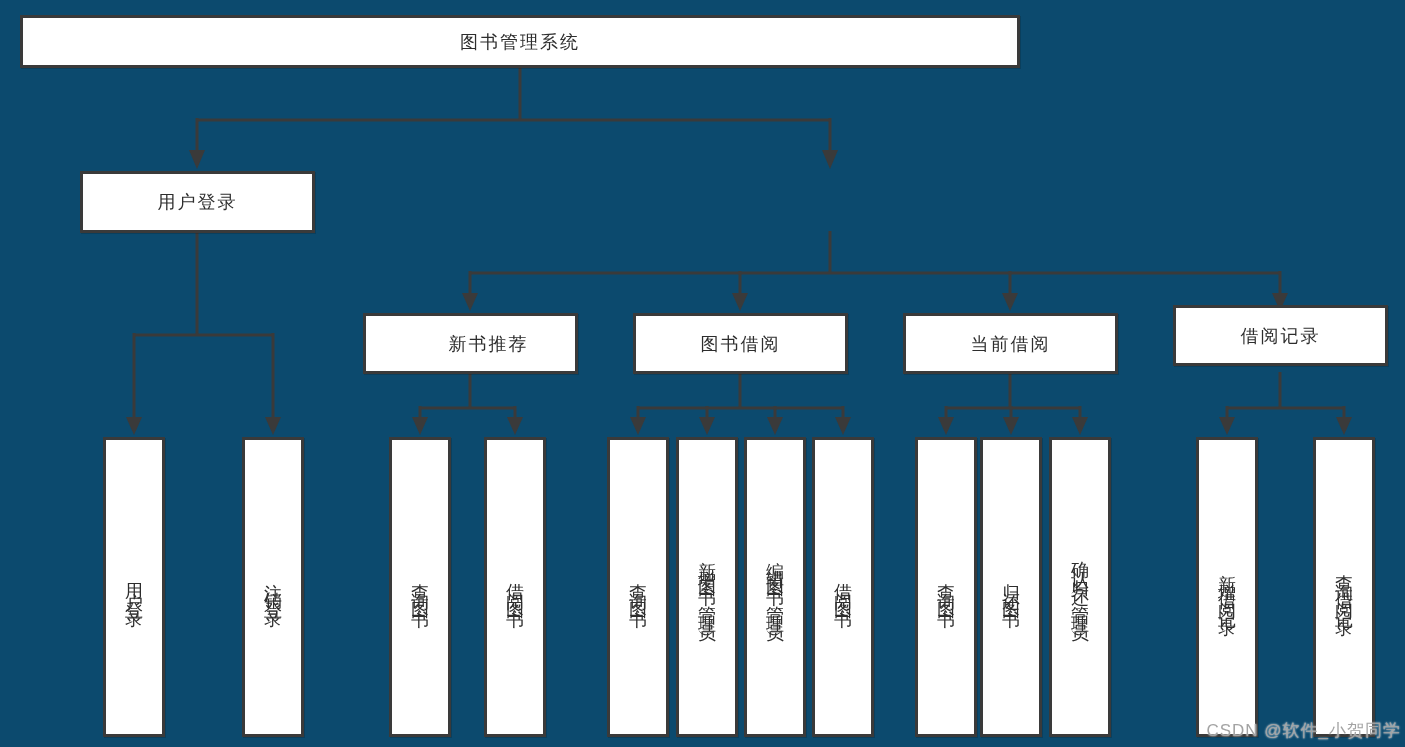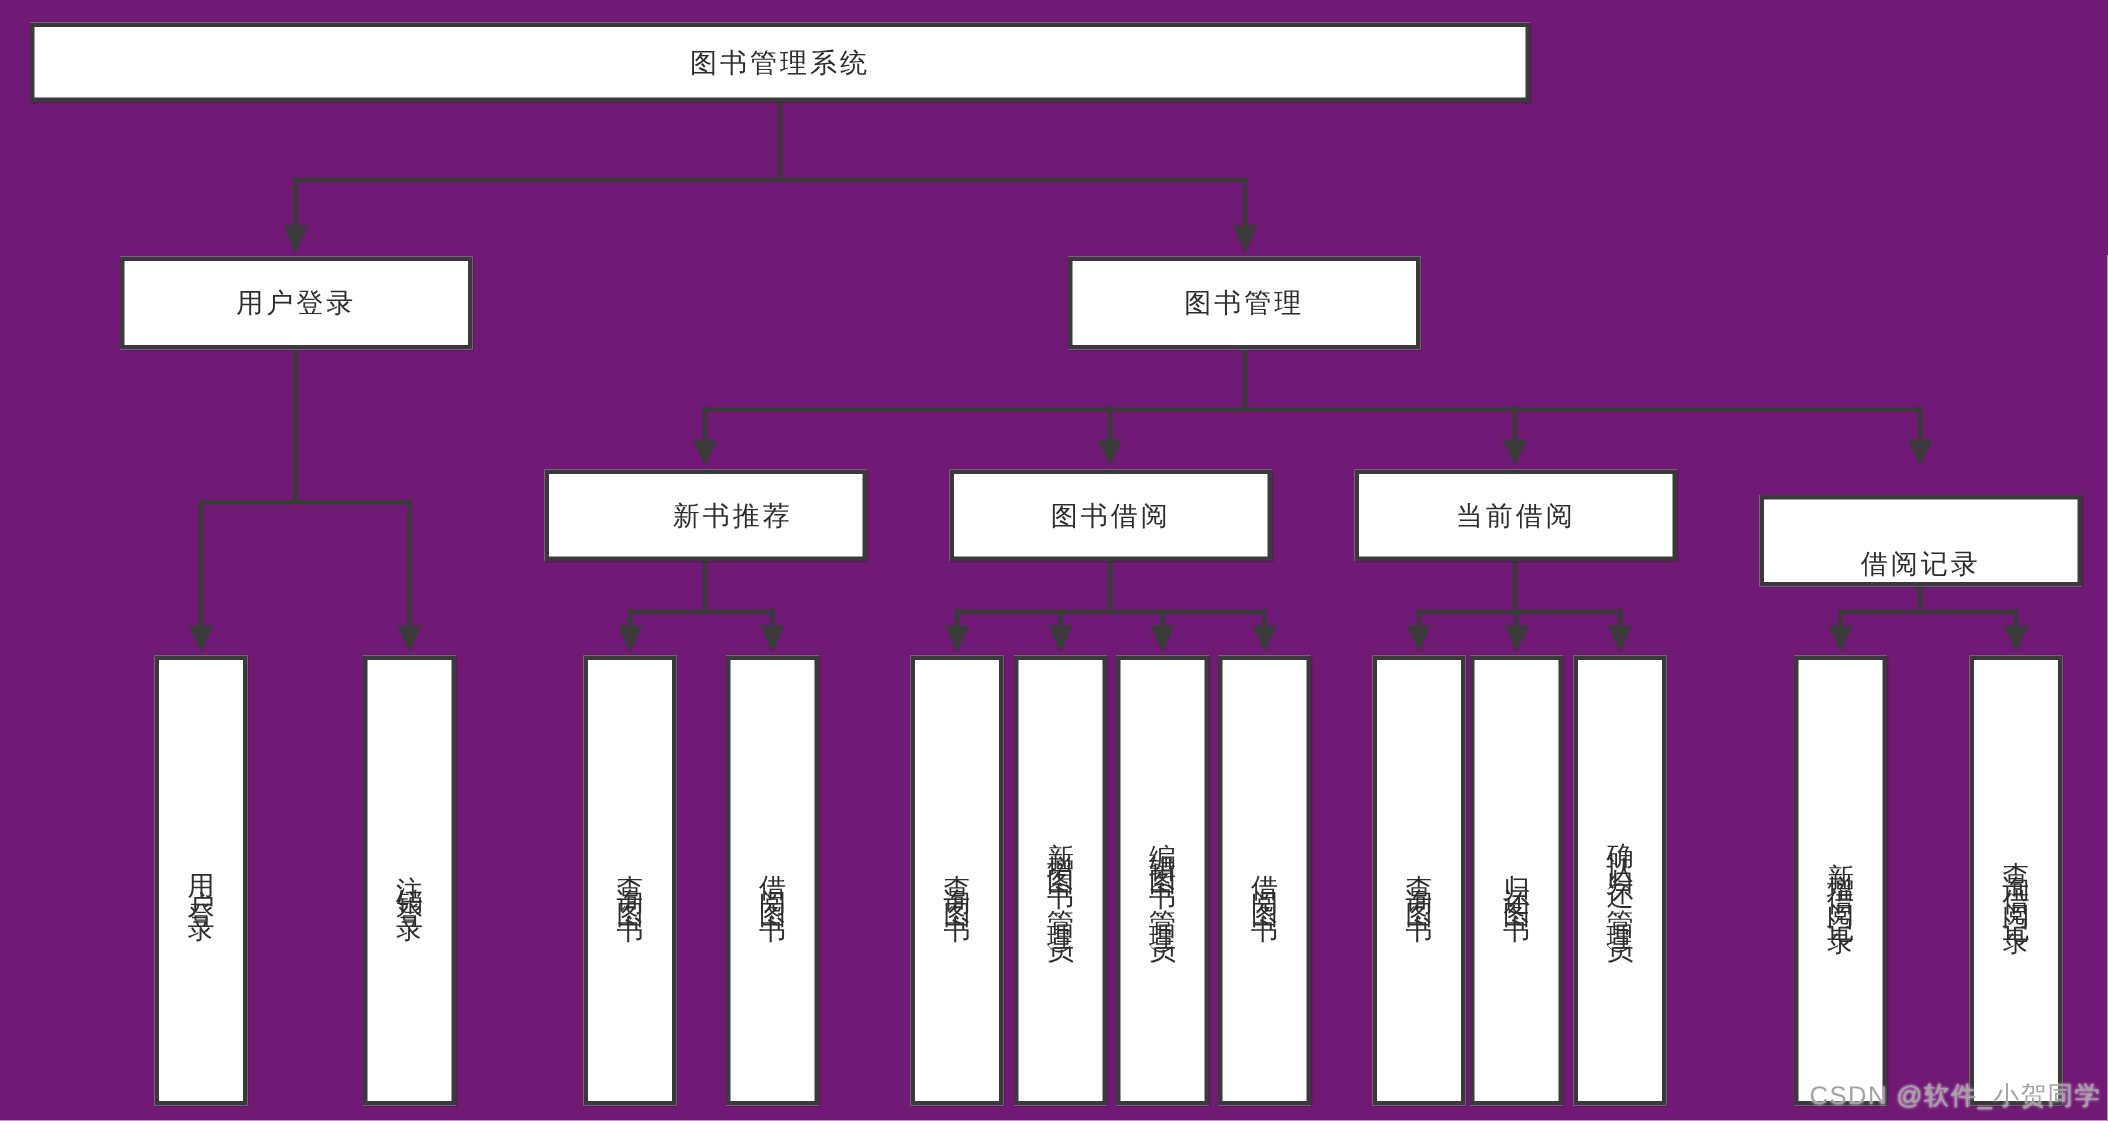--- a/index.html
+++ b/index.html
@@ -1,20 +1,20 @@
 <!DOCTYPE html>
 <html><head>
 <meta charset="utf-8">
 <style>
   html, body { margin: 0; padding: 0; background: #ffffff; }
   #canvas {
     position: relative;
     width: 1405px;
     height: 747px;
-    background: #701a75;
+    background: #0c4a6e;
     font-family: "Liberation Sans", "DejaVu Sans", sans-serif;
     overflow: hidden;
   }
   #wires {
     position: absolute;
     left: 0; top: 0;
     z-index: 0;
   }
   .hbox {
     position: absolute;
@@ -115,34 +115,31 @@
     </g>
   </svg>
 
   <div class="hbox" style="left:20px; top:15px; width:1000px; height:53px;">
     <span>图书管理系统</span>
   </div>
 
   <div class="hbox" style="left:80px; top:171px; width:235px; height:62px;">
     <span>用户登录</span>
   </div>
-  <div class="hbox" style="left:712px; top:171px; width:235px; height:62px;">
-    <span>图书管理</span>
-  </div>
 
   <div class="hbox" style="left:363px; top:313px; width:215px; height:61px;padding-left:36px;">
     <span>新书推荐</span>
   </div>
   <div class="hbox" style="left:903px; top:313px; width:215px; height:61px;">
     <span>当前借阅</span>
   </div>
   <div class="hbox" style="left:633px; top:313px; width:215px; height:61px;">
     <span>图书借阅</span>
   </div>
-  <div class="hbox" style="left:1173px; top:330px; width:215px; height:61px;align-items:flex-end;">
+  <div class="hbox" style="left:1173px; top:305px; width:215px; height:61px;">
     <span>借阅记录</span>
   </div>
 
   <div class="vbox" style="left:103px;">
     <span>用户登录</span>
   </div>
   <div class="vbox" style="left:242px;">
     <span>注销登录</span>
   </div>
 

